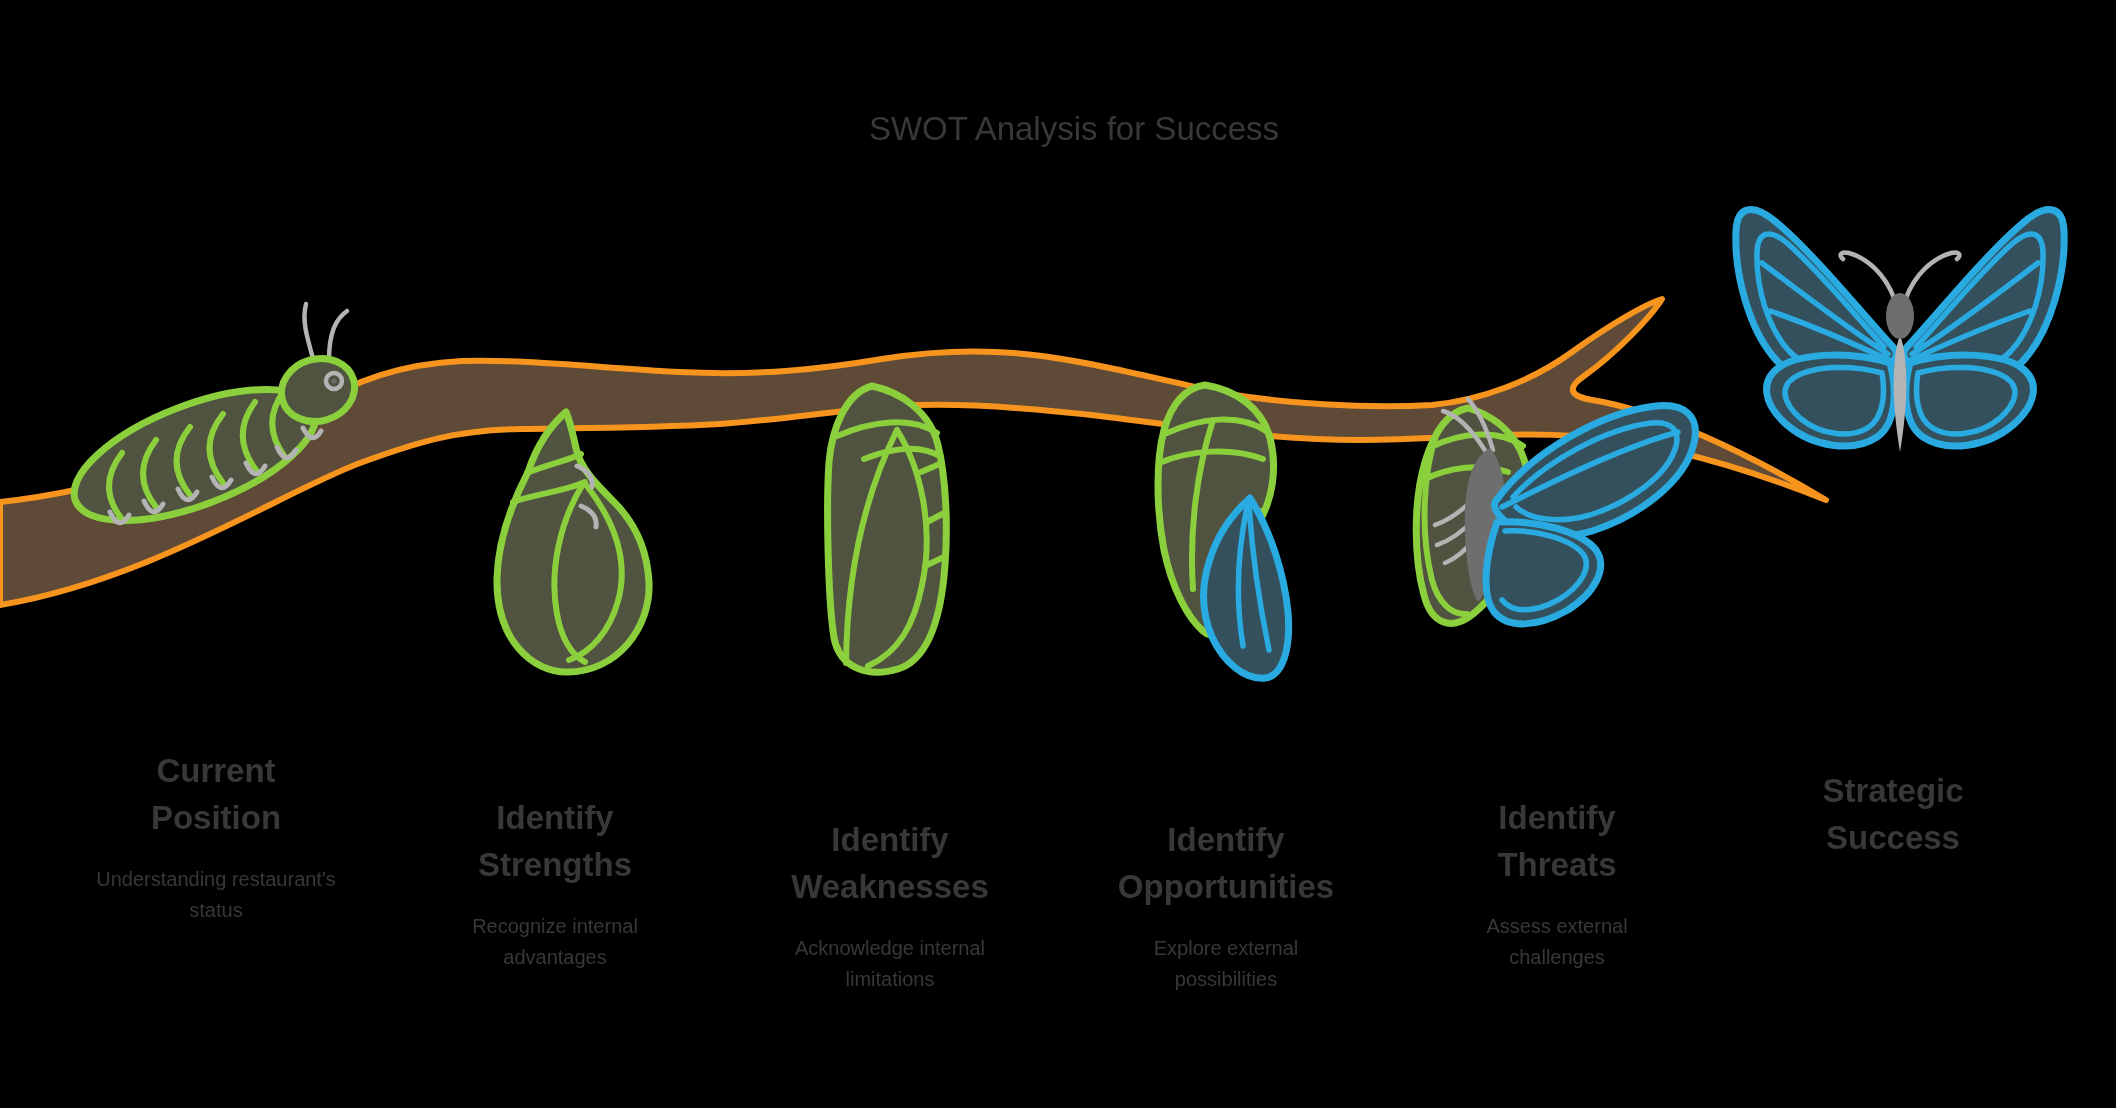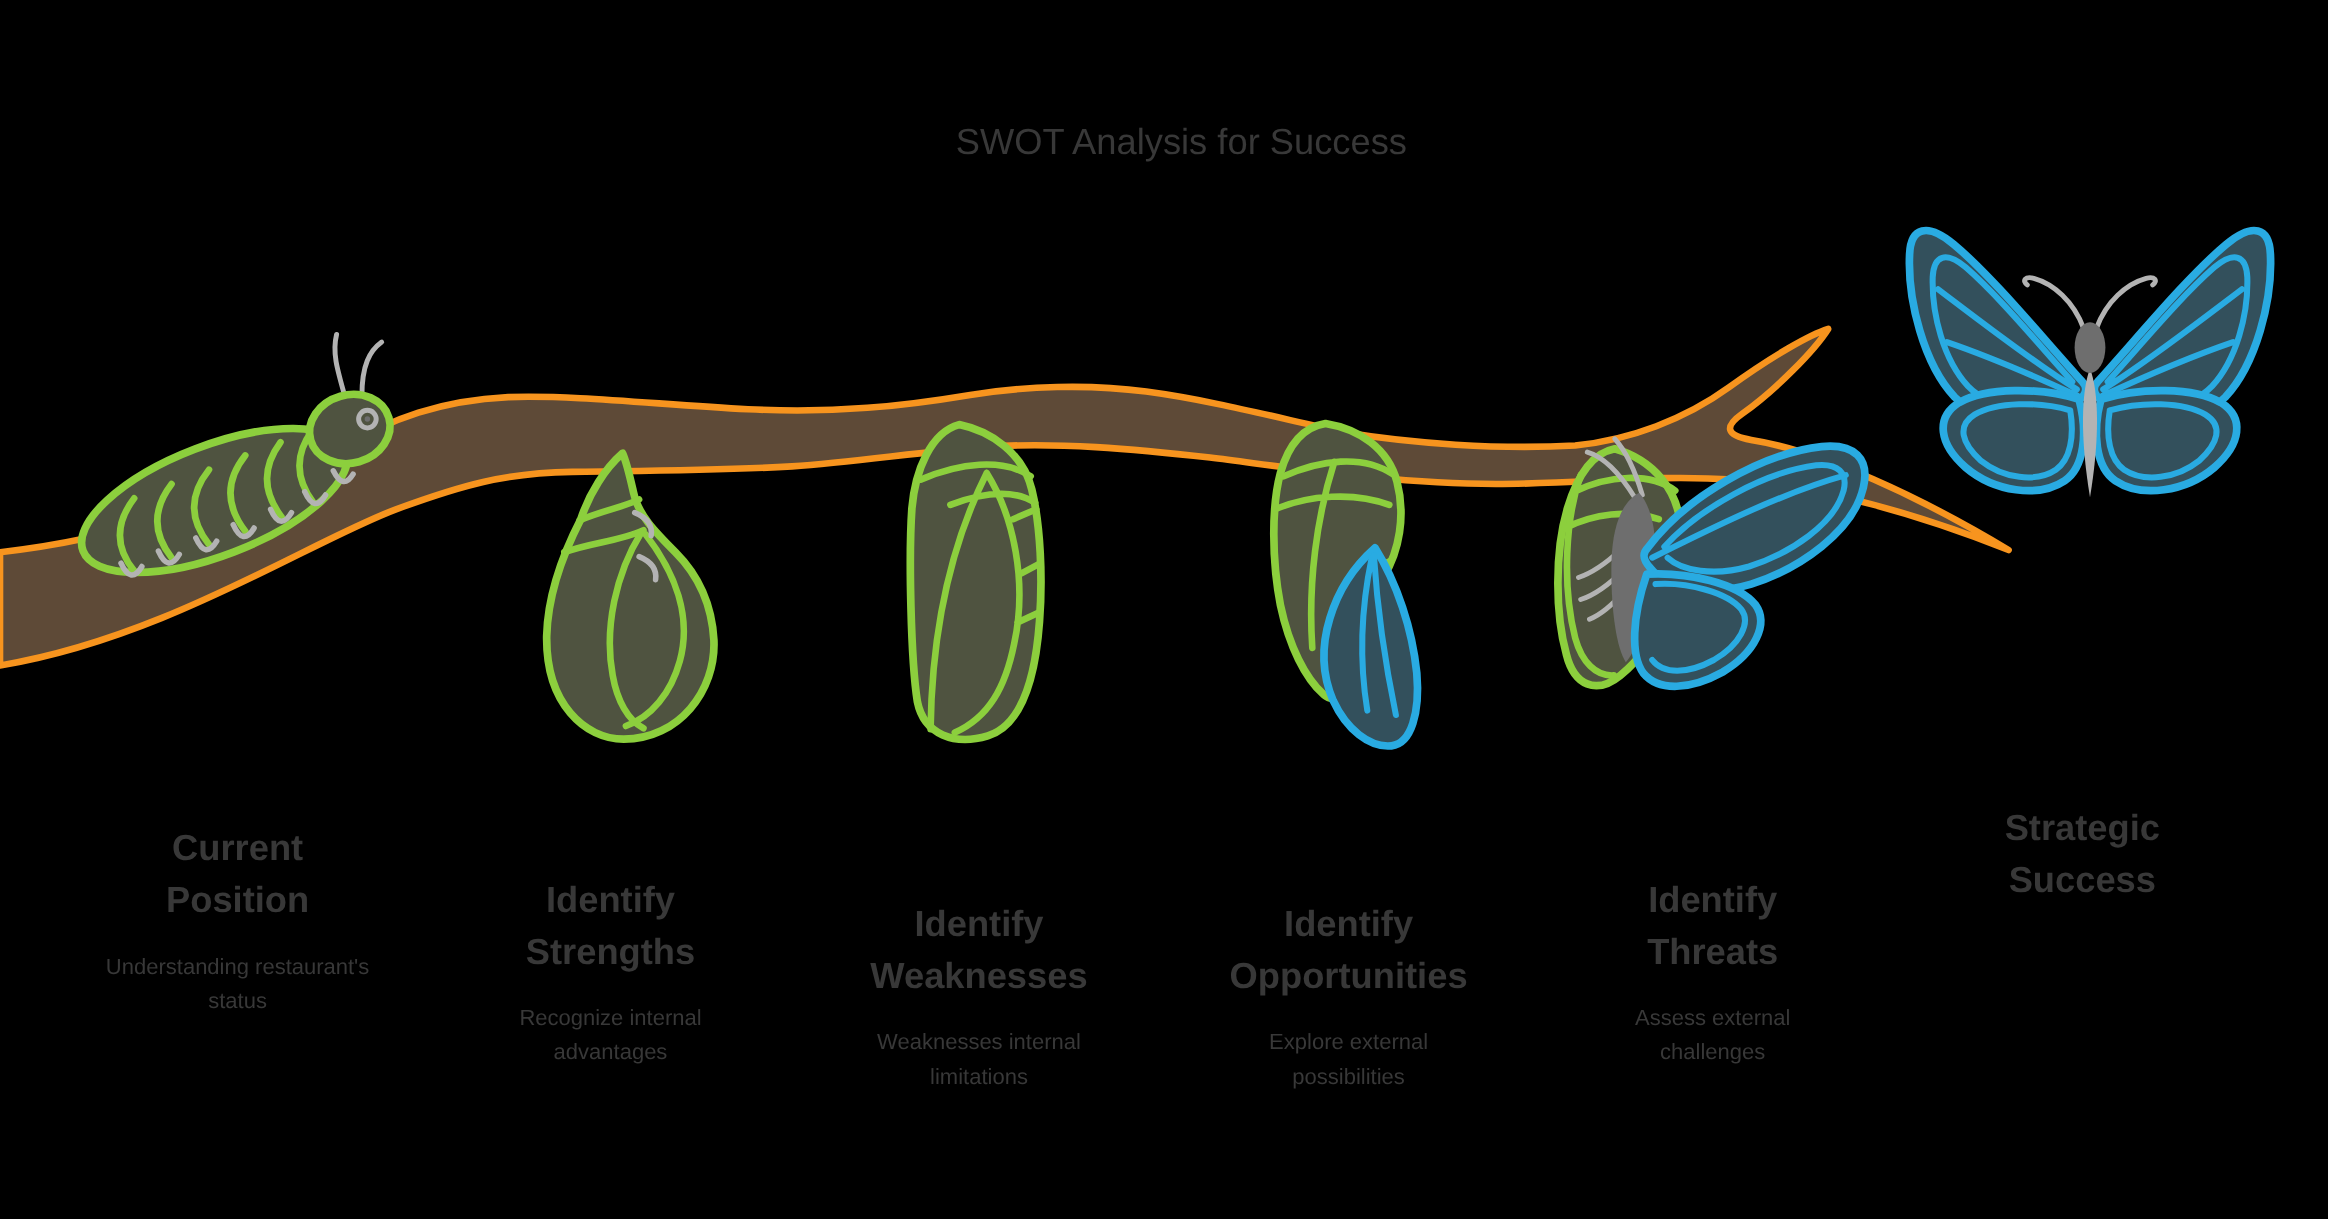--- a/index.html
+++ b/index.html
@@ -159,36 +159,36 @@
   <div class="stage-label" style="left:395px; top:795px;">
     <div class="stage-title">Identify
 Strengths</div>
     <div class="stage-sub">Recognize internal
 advantages</div>
   </div>
 
   <div class="stage-label" style="left:730px; top:817px;">
     <div class="stage-title">Identify
 Weaknesses</div>
-    <div class="stage-sub">Weaknesses internal
+    <div class="stage-sub">Acknowledge internal
 limitations</div>
   </div>
 
   <div class="stage-label" style="left:1066px; top:817px;">
     <div class="stage-title">Identify
 Opportunities</div>
     <div class="stage-sub">Explore external
 possibilities</div>
   </div>
 
   <div class="stage-label" style="left:1397px; top:795px;">
     <div class="stage-title">Identify
 Threats</div>
     <div class="stage-sub">Assess external
 challenges</div>
   </div>
 
-  <div class="stage-label" style="left:1733px; top:730px;">
+  <div class="stage-label" style="left:1733px; top:768px;">
     <div class="stage-title">Strategic
 Success</div>
   </div>
 
 </div>
 
 </body></html>

